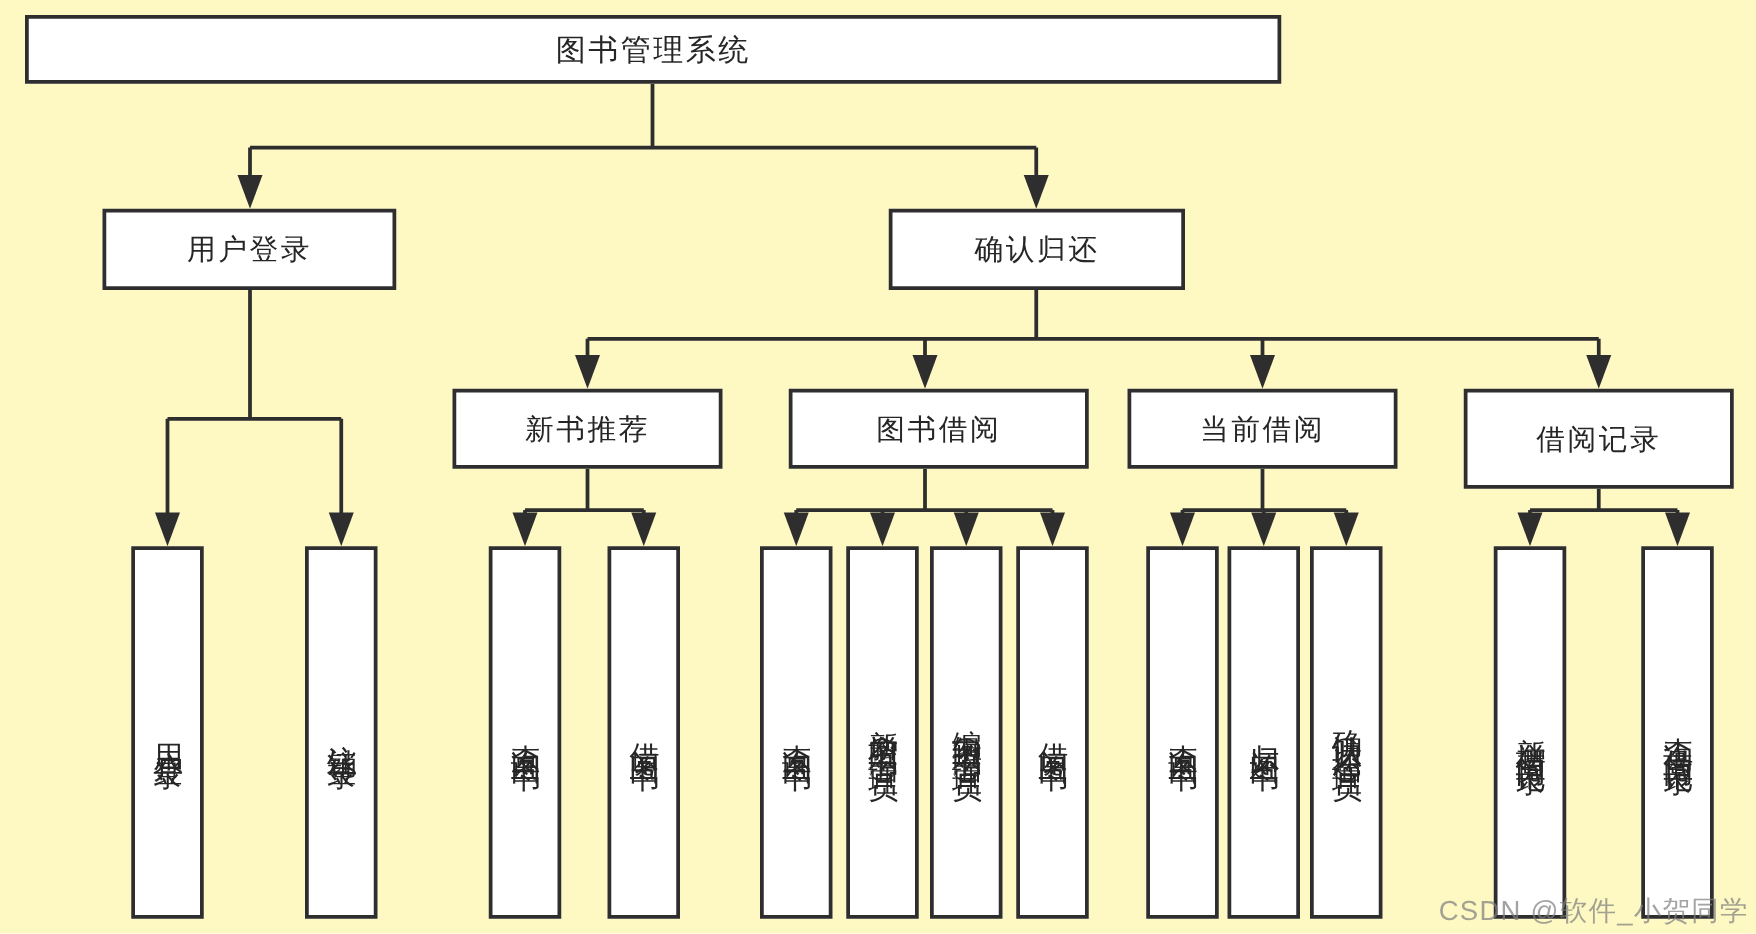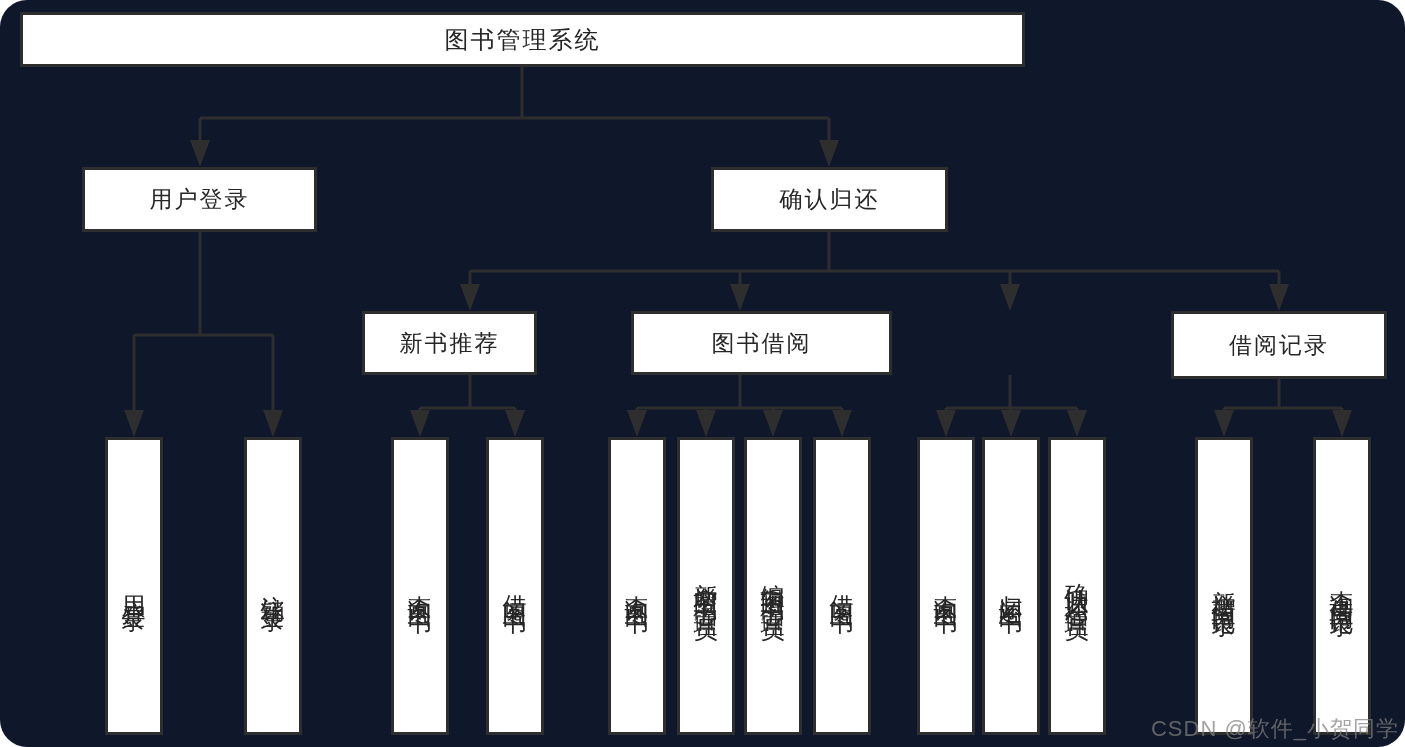--- a/index.html
+++ b/index.html
@@ -1,23 +1,22 @@
 <!DOCTYPE html>
 <html><head>
 <meta charset="utf-8">
 <style>
   html, body { margin: 0; padding: 0; background: #ffffff; }
   .canvas {
     position: relative;
     width: 1405px;
     height: 747px;
-    background: #0f172a;
+    background: #fef9c3;
     font-family: "Liberation Sans", "DejaVu Sans", sans-serif;
     overflow: hidden;
-    border-radius: 27px;
   }
   .connectors {
     position: absolute;
     left: 0; top: 0;
     width: 1405px; height: 747px;
   }
   .node {
     position: absolute;
     box-sizing: border-box;
     border: 3px solid #2e2e2e;
@@ -99,23 +98,24 @@
       <path d="M1214 410 L1234 410 L1224 437 Z"></path>
       <path d="M1332 410 L1352 410 L1342 437 Z"></path>
     </g>
   </svg>
 
   <div class="node root" style="left:20px; top:12px; width:1005px; height:55px;">图书管理系统</div>
 
   <div class="node" style="left:82px; top:167px; width:235px; height:65px;">用户登录</div>
   <div class="node" style="left:711px; top:167px; width:237px; height:65px;">确认归还</div>
 
-  <div class="node" style="left:362px; top:311px; width:175px; height:64px;">新书推荐</div>
-  <div class="node" style="left:631px; top:311px; width:261px; height:64px;">图书借阅</div>
-  <div class="node" style="left:1171px; top:311px; width:216px; height:68px;">借阅记录</div>
+  <div class="node" style="left:362px; top:311px; width:216px; height:64px;">新书推荐</div>
+  <div class="node" style="left:631px; top:311px; width:240px; height:64px;">图书借阅</div>
+  <div class="node" style="left:902px; top:311px; width:216px; height:64px;">当前借阅</div>
+  <div class="node" style="left:1171px; top:311px; width:216px; height:80px;">借阅记录</div>
 
   <div class="node leaf" style="left:105px; top:437px; width:58px; height:298px;">
     <span>用户登录</span>
   </div>
   <div class="node leaf" style="left:244px; top:437px; width:58px; height:298px;">
     <span>注销登录</span>
   </div>
 
   <div class="node leaf" style="left:391px; top:437px; width:58px; height:298px;">
     <span>查询图书</span>

